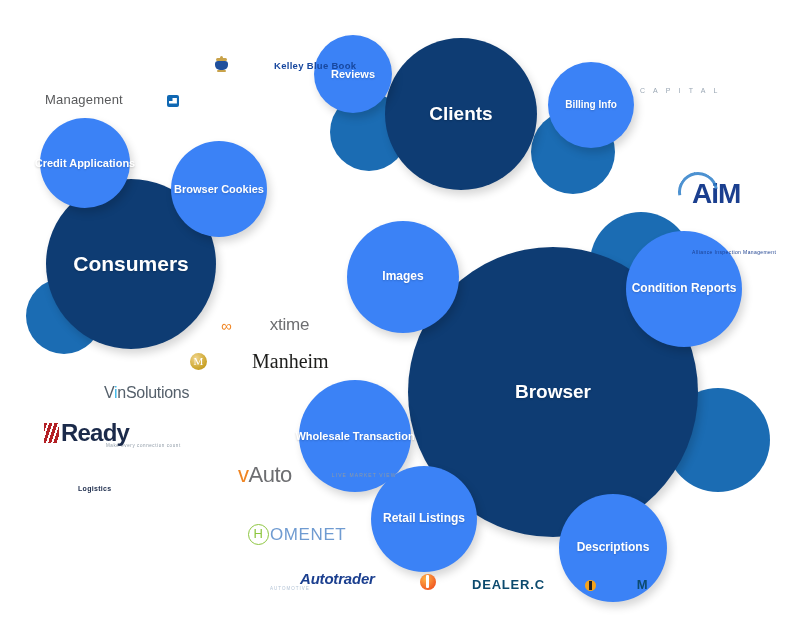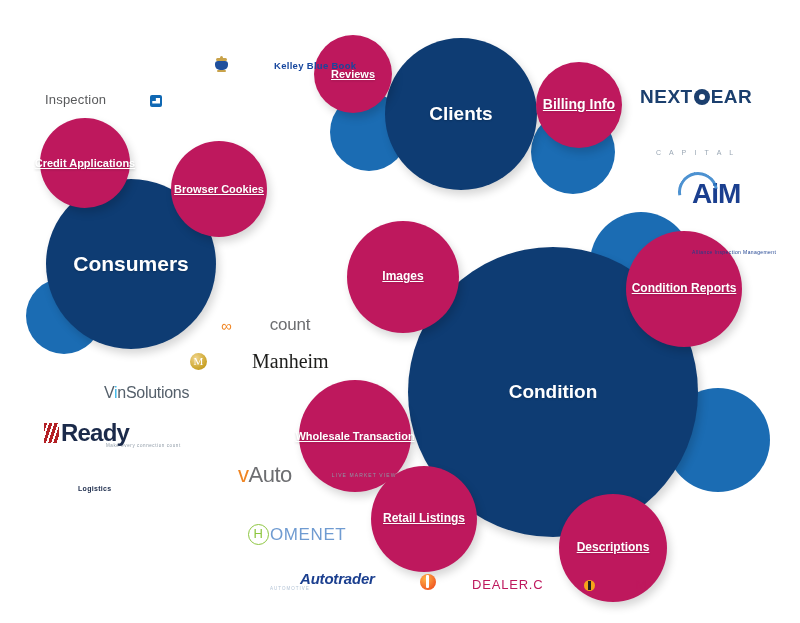--- a/index.html
+++ b/index.html
@@ -32,21 +32,21 @@
   }
   .bubble .lbl{
     display:block;
     white-space:nowrap;
     text-shadow:0 1px 2px rgba(0,0,0,.18);
     pointer-events:none;
   }
   .bubble.wrap .lbl{white-space:normal;}
   .b-dark{background:#0e3c73;}
   .b-mid {background:#1b6cb3;}
-  .b-light{background:#be185d;text-decoration:underline;}
+  .b-light{background:#3b82f6;}
   .shadow{box-shadow:3px 5px 9px rgba(0,0,0,.16);}
 
   
   .logo{
     position:absolute;
     display:flex;
     align-items:center;
     white-space:nowrap;
     user-select:none;
     gap:40px;
@@ -146,21 +146,21 @@
   .lg-autotrader{font-size:15px;font-weight:bold;color:#1b3f8f;letter-spacing:-.2px;}
   .lg-autotrader .ball{
     display:inline-block;width:16px;height:16px;border-radius:50%;
     background:radial-gradient(circle at 35% 30%,#ffb347,#f15a22 75%);
     margin-left:5px;position:relative;top:3px;
   }
   .lg-autotrader .ball::after{
     content:"";position:absolute;left:6.5px;top:1.5px;width:3px;height:13px;background:#fff;border-radius:1px;
   }
   
-  .lg-dealercom{font-size:13px;font-weight:normal;color:#be185d;letter-spacing:.8px;}
+  .lg-dealercom{font-size:13px;font-weight:bold;color:#0c4a6e;letter-spacing:.8px;}
   .lg-dealercom .dot{
     display:inline-block;width:11px;height:11px;border-radius:50%;background:#f6a31a;
     position:relative;top:1px;margin:0 .5px;
   }
   .lg-dealercom .dot::after{
     content:"";position:absolute;left:4px;top:1px;width:3px;height:9px;background:#231f20;
   }
 </style>
 </head>
 <body>
@@ -183,86 +183,81 @@
       <div class="bubble b-mid" style="left: 666px; top: 388px; width: 104px; height: 104px; font-size: 11px;">
         <span class="lbl"></span>
       </div>
       <div class="bubble b-dark shadow" style="left: 46px; top: 179px; width: 170px; height: 170px; font-size: 21px; text-align: center;">
         <span class="lbl">Consumers</span>
       </div>
       <div class="bubble b-dark shadow" style="left: 385px; top: 38px; width: 152px; height: 152px; font-size: 19px; text-align: center;">
         <span class="lbl">Clients</span>
       </div>
       <div class="bubble b-dark shadow" style="left: 408px; top: 247px; width: 290px; height: 290px; font-size: 19px;">
-        <span class="lbl">Condition</span>
+        <span class="lbl">Browser</span>
       </div>
       <div class="bubble b-light shadow" style="left: 40px; top: 118px; width: 90px; height: 90px; font-size: 11px;">
         <span class="lbl">Credit Applications</span>
       </div>
       <div class="bubble b-light shadow" style="left: 171px; top: 141px; width: 96px; height: 96px; font-size: 11px;">
         <span class="lbl">Browser Cookies</span>
       </div>
       <div class="bubble b-light shadow" style="left: 314px; top: 35px; width: 78px; height: 78px; font-size: 11px;">
         <span class="lbl">Reviews</span>
       </div>
-      <div class="bubble b-light shadow" style="left: 536px; top: 62px; width: 86px; height: 86px; font-size: 14px;">
+      <div class="bubble b-light shadow" style="left: 548px; top: 62px; width: 86px; height: 86px; font-size: 10px;">
         <span class="lbl">Billing Info</span>
       </div>
       <div class="bubble b-light shadow" style="left: 347px; top: 221px; width: 112px; height: 112px; font-size: 12px;">
         <span class="lbl">Images</span>
       </div>
       <div class="bubble b-light wrap shadow" style="left: 626px; top: 231px; width: 116px; height: 116px; font-size: 12px;">
         <span class="lbl">Condition Reports</span>
       </div>
       <div class="bubble b-light shadow" style="left: 299px; top: 380px; width: 112px; height: 112px; font-size: 11px;">
         <span class="lbl">Wholesale Transaction</span>
       </div>
       <div class="bubble b-light wrap shadow" style="left: 371px; top: 466px; width: 106px; height: 106px; font-size: 12px;">
         <span class="lbl">Retail Listings</span>
       </div>
       <div class="bubble b-light shadow" style="left: 559px; top: 494px; width: 108px; height: 108px; font-size: 12px;">
         <span class="lbl">Descriptions</span>
       </div>
     </div>
 
   <div class="logo lg-dealertrack" style="left:45px;top:92px;">
-    <span class="txt">Inspection</span>
+    <span class="txt">Management</span>
     <span class="sq"></span>
   </div>
 
   <div class="logo lg-kbb" style="left:214px;top:57px;">
     <span class="pot">
       <span class="knob"></span>
         <span class="lid"></span>
         <span class="body"></span>
         <span class="foot"></span>
     </span>
     <span class="txt">Kelley Blue Book</span>
   </div>
 
   <div class="logo lg-nextgear" style="left:640px;top:86px;">
-    <span class="main">
-      <span>NEXT</span>
-        <span class="gear"></span>
-        <span>EAR</span>
-    </span>
     <span class="sub">C A P I T A L</span>
   </div>
 
   <div class="logo lg-aim" style="left:692px;top:180px;">
     <span class="main">
       <span class="swoosh"></span>
       <span>AiM</span>
     </span>
     <span class="sub">Alliance Inspection Management</span>
   </div>
 
   <div class="logo lg-xtime" style="left:221px;top:315px;">
     <span class="inf">∞</span>
-    <span class="txt">count</span>
+    <span class="txt">xtime</span>
   </div>
 
   <div class="logo lg-vinsolutions" style="left:104px;top:384px;">
     <span class="main">V<span class="i">i</span>nSolutions</span>
     <span class="sub">Make every connection count</span>
   </div>
 
   <div class="logo lg-manheim" style="left:190px;top:350px;">
     <span class="coin"></span>
     <span class="txt">Manheim</span>

